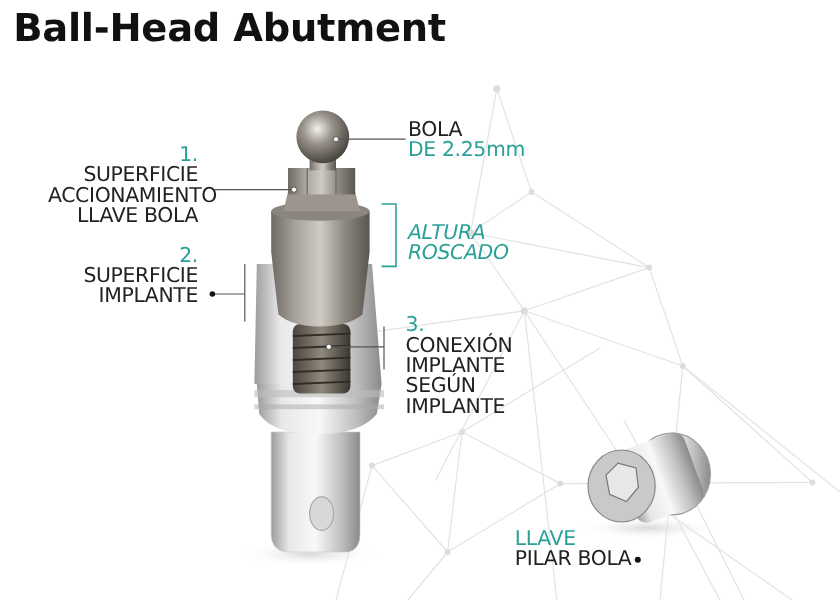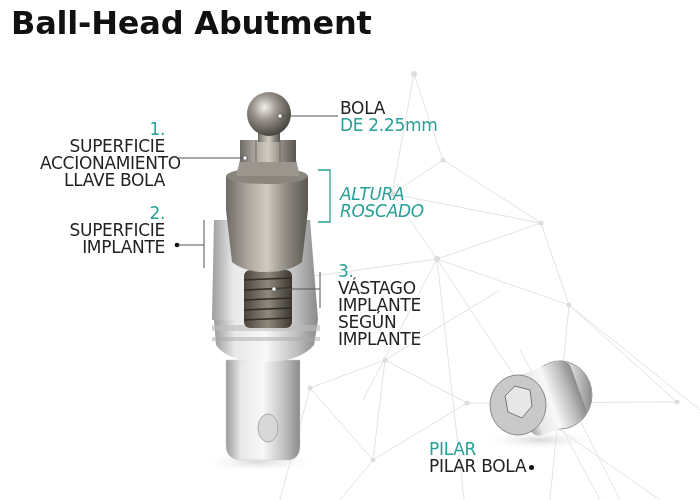--- a/index.html
+++ b/index.html
@@ -184,22 +184,22 @@
   <div class="teal">DE 2.25mm</div>
 </div>
 
 <div class="lbl teal" style="left:340px; top:186px;font-style:italic;">
   <div>ALTURA</div>
   <div>ROSCADO</div>
 </div>
 
 <div class="lbl" style="left:338px; top:263px;">
   <div class="teal">3.</div>
-  <div>VÁSTAGO</div>
+  <div>CONEXIÓN</div>
   <div>IMPLANTE</div>
   <div>SEGÚN</div>
   <div>IMPLANTE</div>
 </div>
 
 <div class="lbl" style="left:429px; top:441px;">
-  <div class="teal">PILAR</div>
+  <div class="teal">LLAVE</div>
   <div><span>PILAR BOLA</span><span class="dot"></span></div>
 </div>
 
 </body></html>

